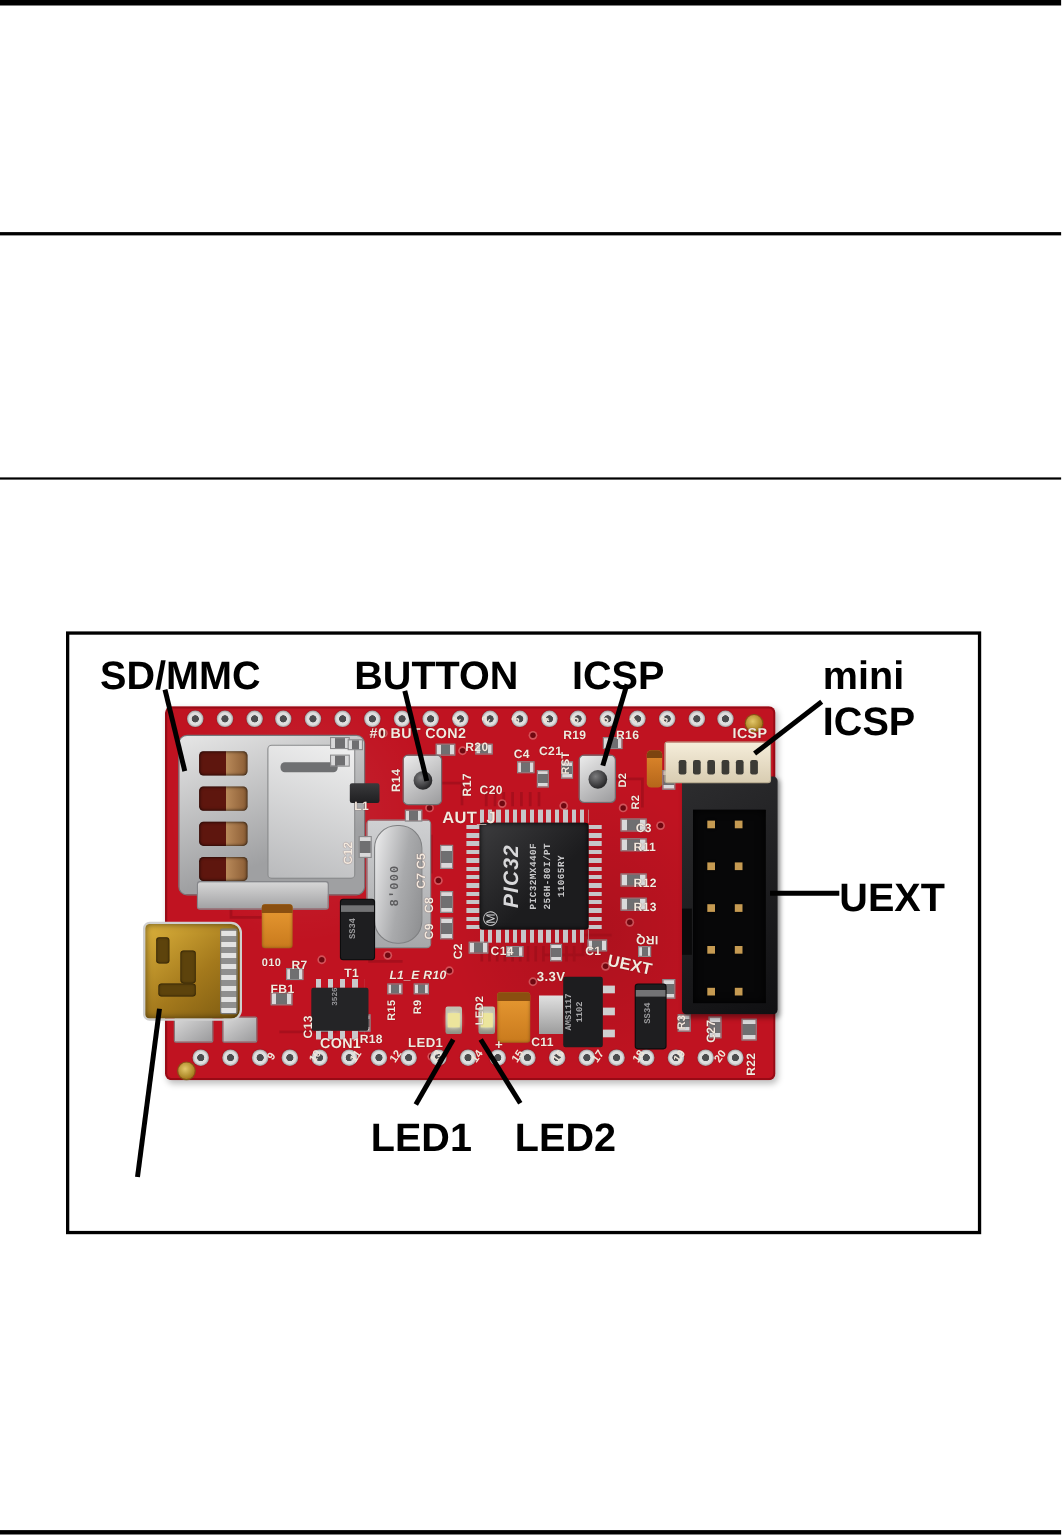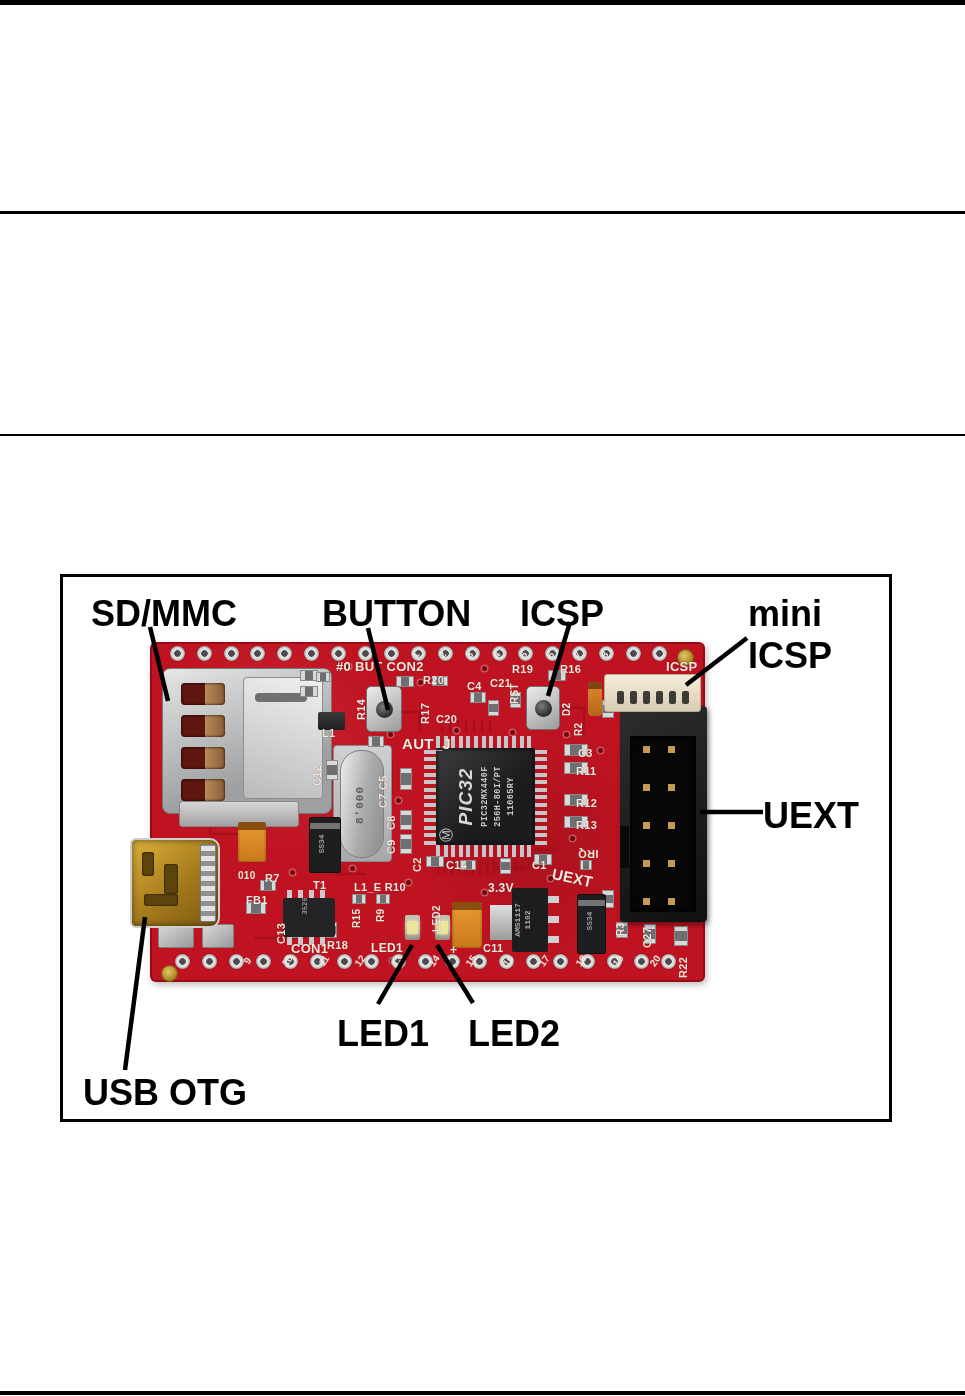--- a/index.html
+++ b/index.html
@@ -399,21 +399,21 @@
           <div class="silk" style="left: 162px; top: 144px; font-size: 11px; transform-origin: 0px 0px; transform: rotate(-90deg);">C12</div>
           <div class="silk" style="left: 228px; top: 166px; font-size: 11px; transform-origin: 0px 0px; transform: rotate(-90deg);">C7 C5</div>
           <div class="silk" style="left: 236px; top: 188px; font-size: 11px; transform-origin: 0px 0px; transform: rotate(-90deg);">C8</div>
           <div class="silk" style="left: 236px; top: 212px; font-size: 11px; transform-origin: 0px 0px; transform: rotate(-90deg);">C9</div>
           <div class="silk" style="left: 404px; top: 224px; font-size: 15px; transform-origin: 0px 0px; transform: rotate(12deg);">UEXT</div>
           <div class="silk" style="left: 338px; top: 240px; font-size: 12px;">3.3V</div>
           <div class="silk" style="left: 428px; top: 206px; font-size: 11px; transform: rotate(180deg);">IRQ</div>
           <div class="silk" style="left: 382px; top: 218px; font-size: 11px;">C1</div>
           <div class="silk" style="left: 262px; top: 230px; font-size: 11px; transform-origin: 0px 0px; transform: rotate(-90deg);">C2</div>
           <div class="silk" style="left: 296px; top: 218px; font-size: 11px;">C14</div>
-          <div class="silk" style="left: 204px; top: 240px; font-size: 11px;">L1_E R10</div>
+          <div class="silk" style="left: 204px; top: 240px; font-size: 11px; font-style: italic;">L1_E R10</div>
           <div class="silk" style="left: 163px; top: 238px; font-size: 11px;">T1</div>
           <div class="silk" style="left: 202px; top: 286px; font-size: 10px; transform-origin: 0px 0px; transform: rotate(-90deg);">R15</div>
           <div class="silk" style="left: 226px; top: 280px; font-size: 10px; transform-origin: 0px 0px; transform: rotate(-90deg);">R9</div>
           <div class="silk" style="left: 88px; top: 229px; font-size: 10px;">010</div>
           <div class="silk" style="left: 96px; top: 253px; font-size: 11px;">FB1</div>
           <div class="silk" style="left: 115px; top: 231px; font-size: 11px;">R7</div>
           <div class="silk" style="left: 126px; top: 302px; font-size: 11px; transform-origin: 0px 0px; transform: rotate(-90deg);">C13</div>
           <div class="silk" style="left: 141px; top: 300px; font-size: 13px;">CON1</div>
           <div class="silk" style="left: 177px; top: 298px; font-size: 11px;">R18</div>
           <div class="silk" style="left: 221px; top: 300px; font-size: 12px;">LED1</div>
@@ -462,16 +462,15 @@
     </svg>
 
     <div class="ann" style="left:28px;top:19px">SD/MMC</div>
     <div class="ann" style="left:259px;top:19px">BUTTON</div>
     <div class="ann" style="left:457px;top:19px">ICSP</div>
     <div class="ann" style="left:685px;top:19px">mini</div>
     <div class="ann" style="left:685px;top:61px">ICSP</div>
     <div class="ann" style="left:700px;top:221px">UEXT</div>
     <div class="ann" style="left:274px;top:439px">LED1</div>
     <div class="ann" style="left:405px;top:439px">LED2</div>
-    <div class="ann" style="left:20px;top:498px">USB OTG</div>
 
   </div>
 </div>
 
 </body></html>

